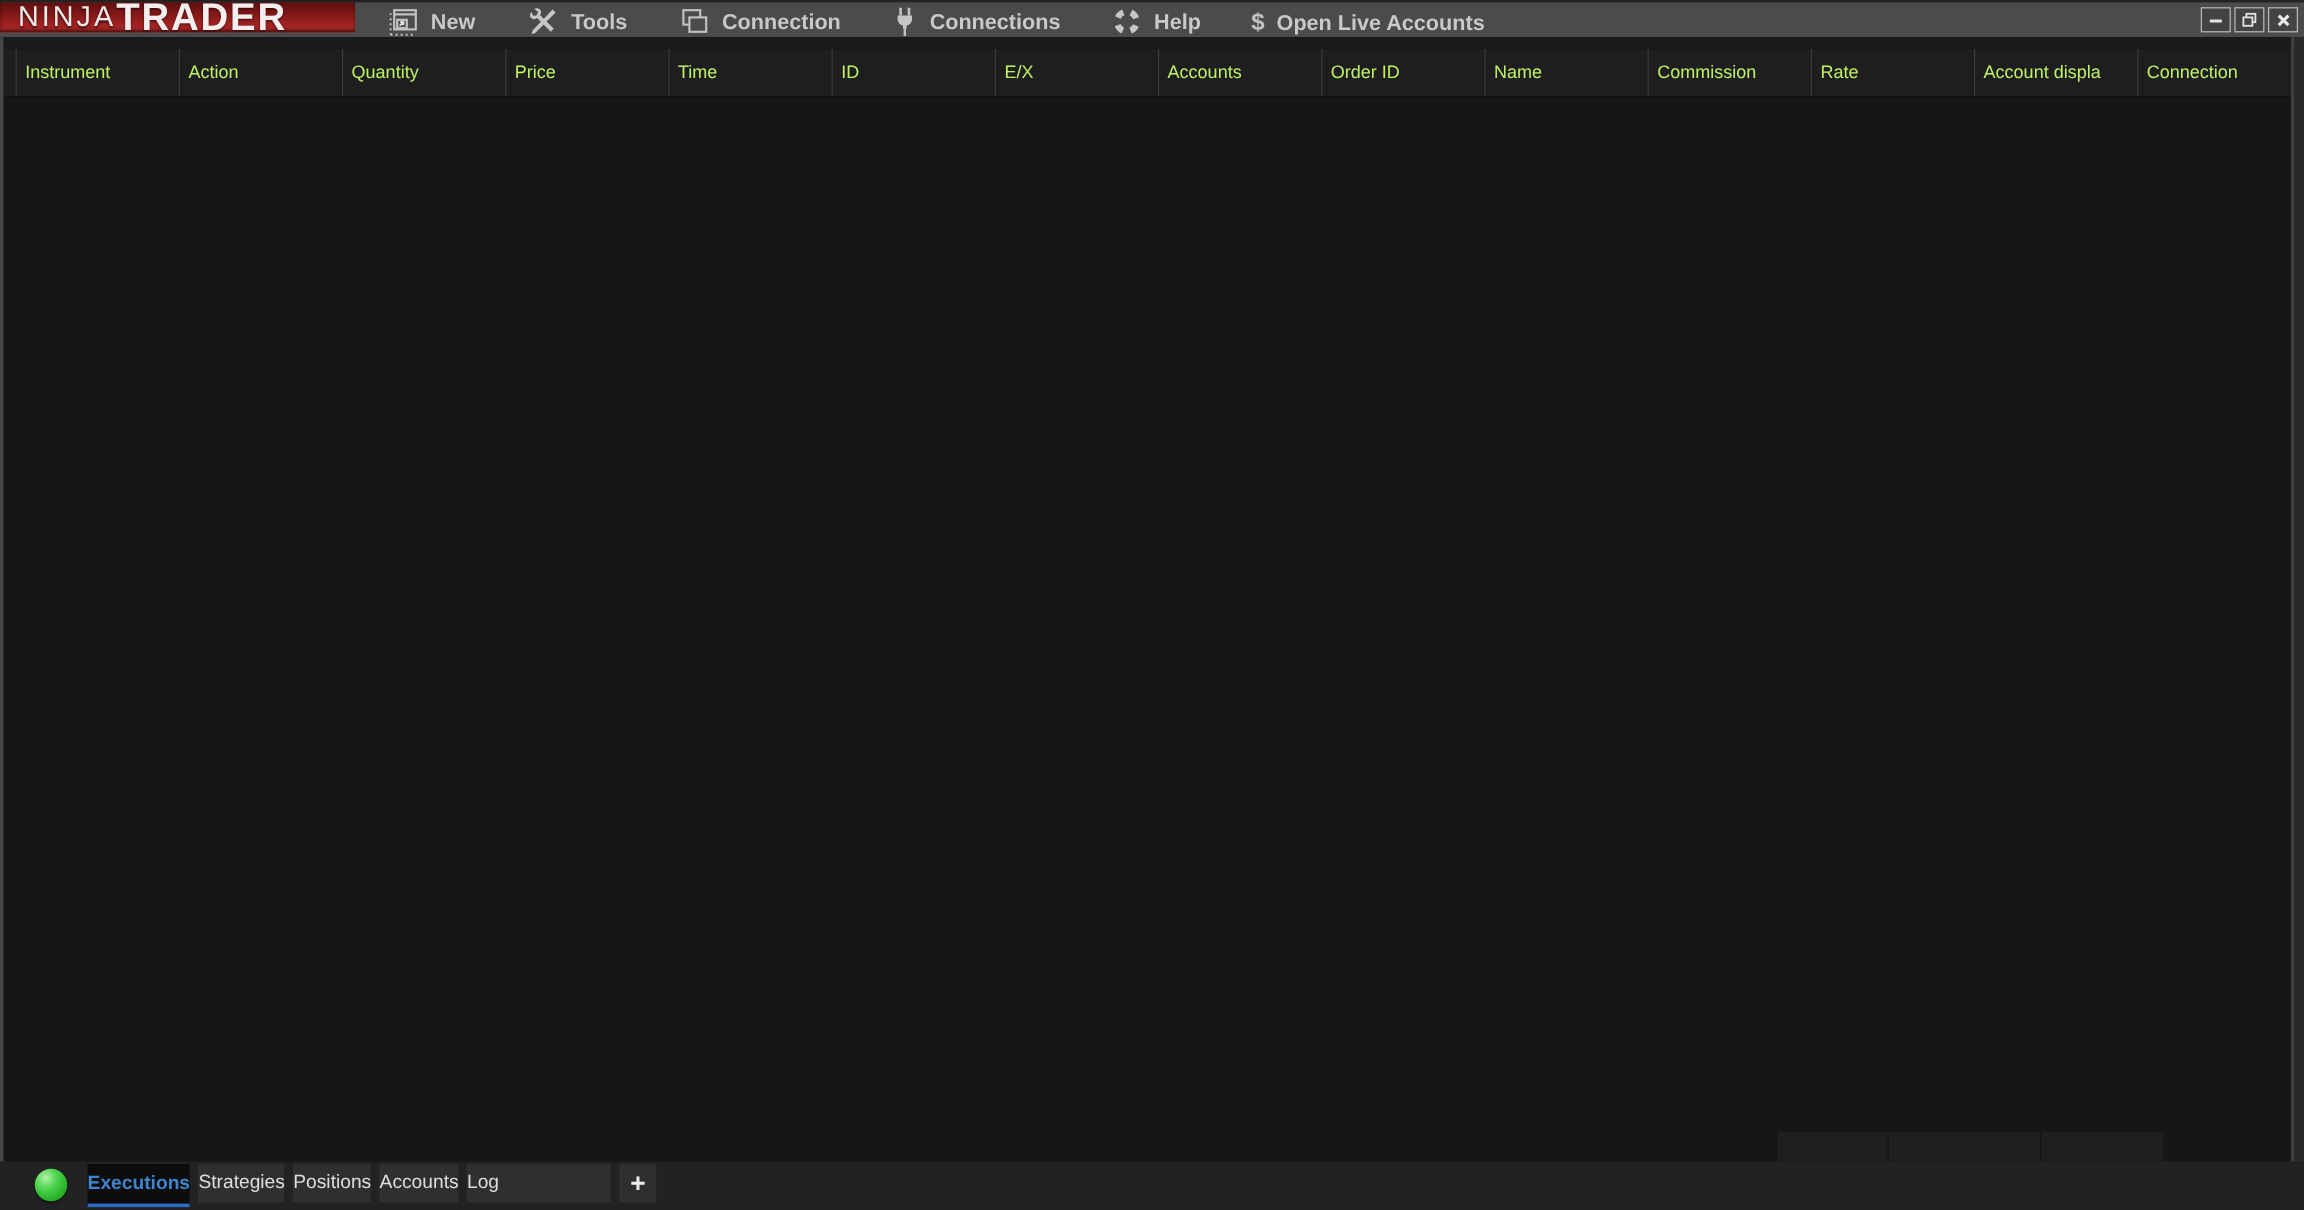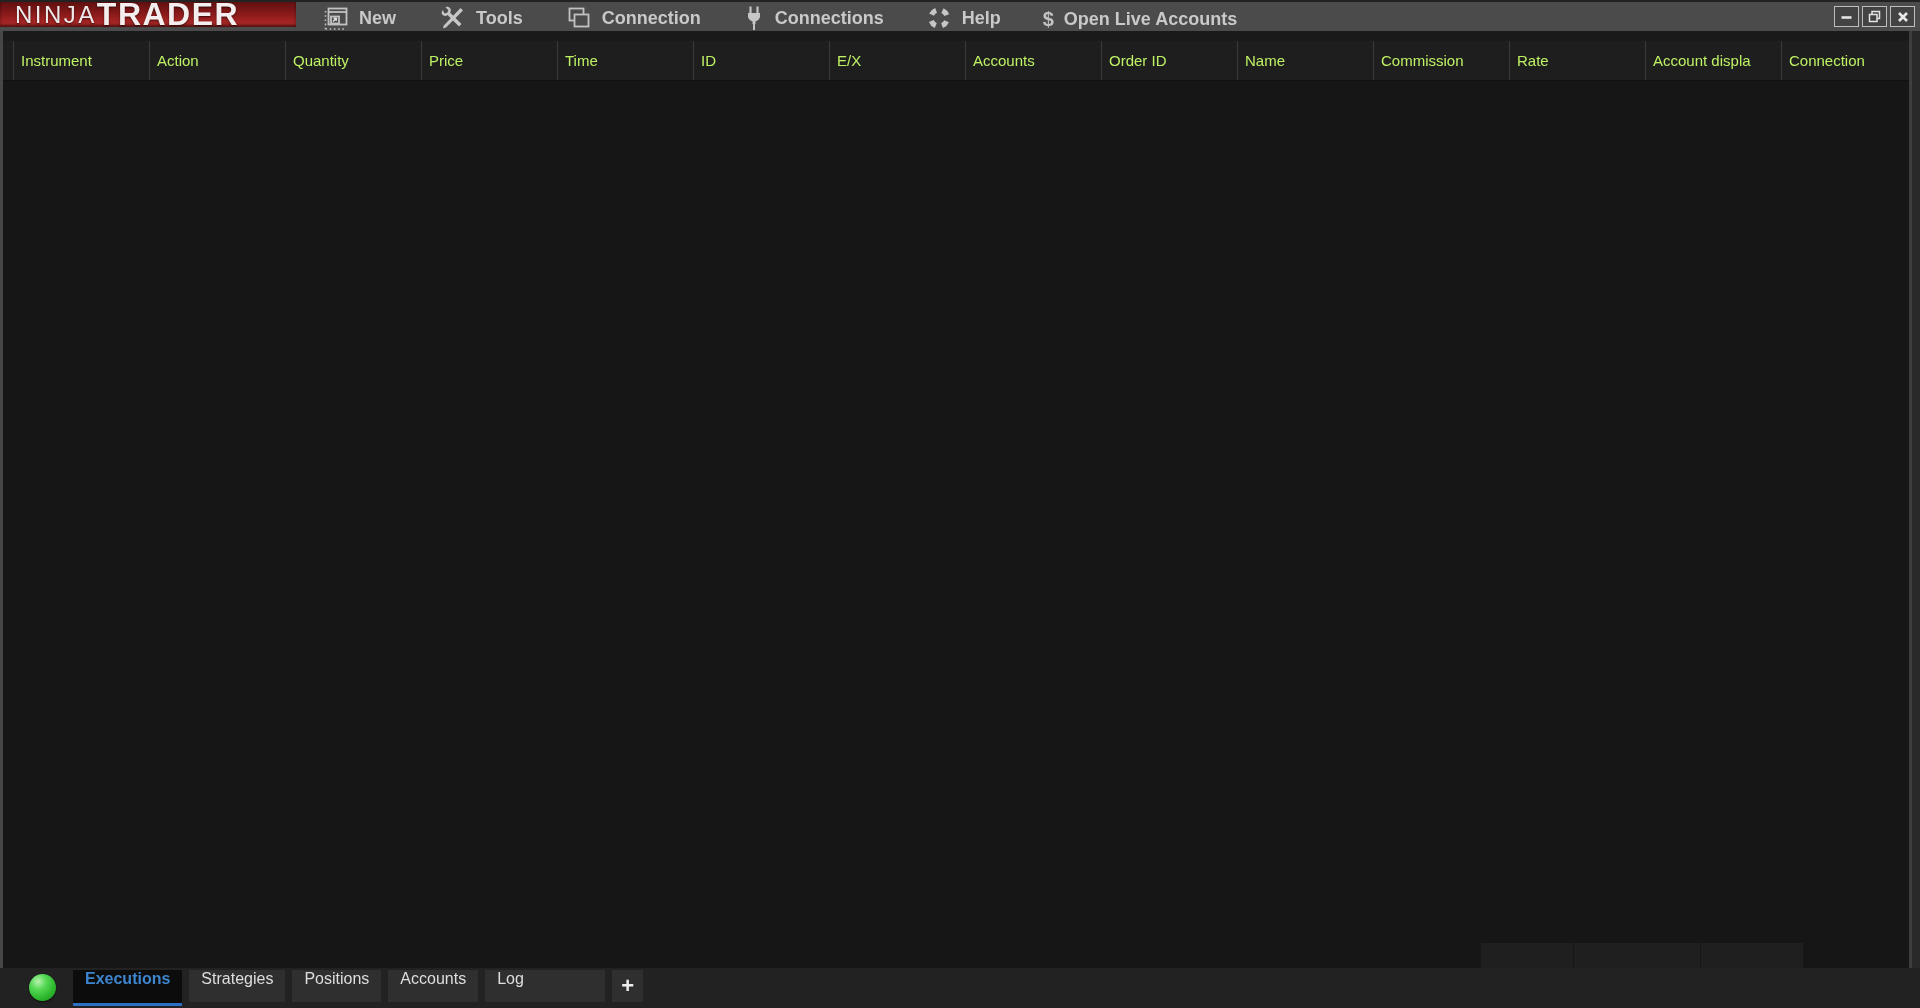--- a/index.html
+++ b/index.html
@@ -50,22 +50,22 @@
   #ghost-1 { left:1478px; top:862px; width:92px;  height:70px; }
   #ghost-2 { left:1571px; top:862px; width:126px; height:70px; }
   #ghost-3 { left:1698px; top:862px; width:102px; height:70px; }
 
   
   #tabstrip { position:absolute; bottom:0; left:0; right:0; height:40px; background:#222222; }
   #status-orb { position:absolute; left:29px; top:6px; width:27px; height:27px; border-radius:50%;
                 background:radial-gradient(circle at 34% 28%, #b9f2ae 0%, #57d957 30%, #2eb92e 62%, #188f18 100%);
                 box-shadow:0 1px 2px rgba(0,0,0,.6); }
   #tabs { position:absolute; left:73px; top:2px; bottom:0; display:flex; gap:7px; align-items:stretch; }
-  .tab { background:#2f2f2f; color:#dedede; font-size:16px; padding:0 12px;
-         display:flex; justify-content:center;
+  .tab { background:#2f2f2f; color:#dedede; font-size:16px; padding:0 0;
+         display:flex; align-items:center; justify-content:center;
          margin-bottom:6px; cursor:default; white-space:nowrap; }
   .tab.active { background:#0c0c0c; color:#3d86cf; font-weight:700;
                 margin-bottom:2px; border-bottom:3px solid #2a6fc4; }
   .tab-log { min-width:120px; justify-content:flex-start; }
   .tab-add { background:#2f2f2f; width:31px; padding:0; margin-bottom:6px;
              display:flex; align-items:center; justify-content:center;
              color:#ececec; font-size:22px; font-weight:700; cursor:default; }
 </style>
 </head>
 <body>

